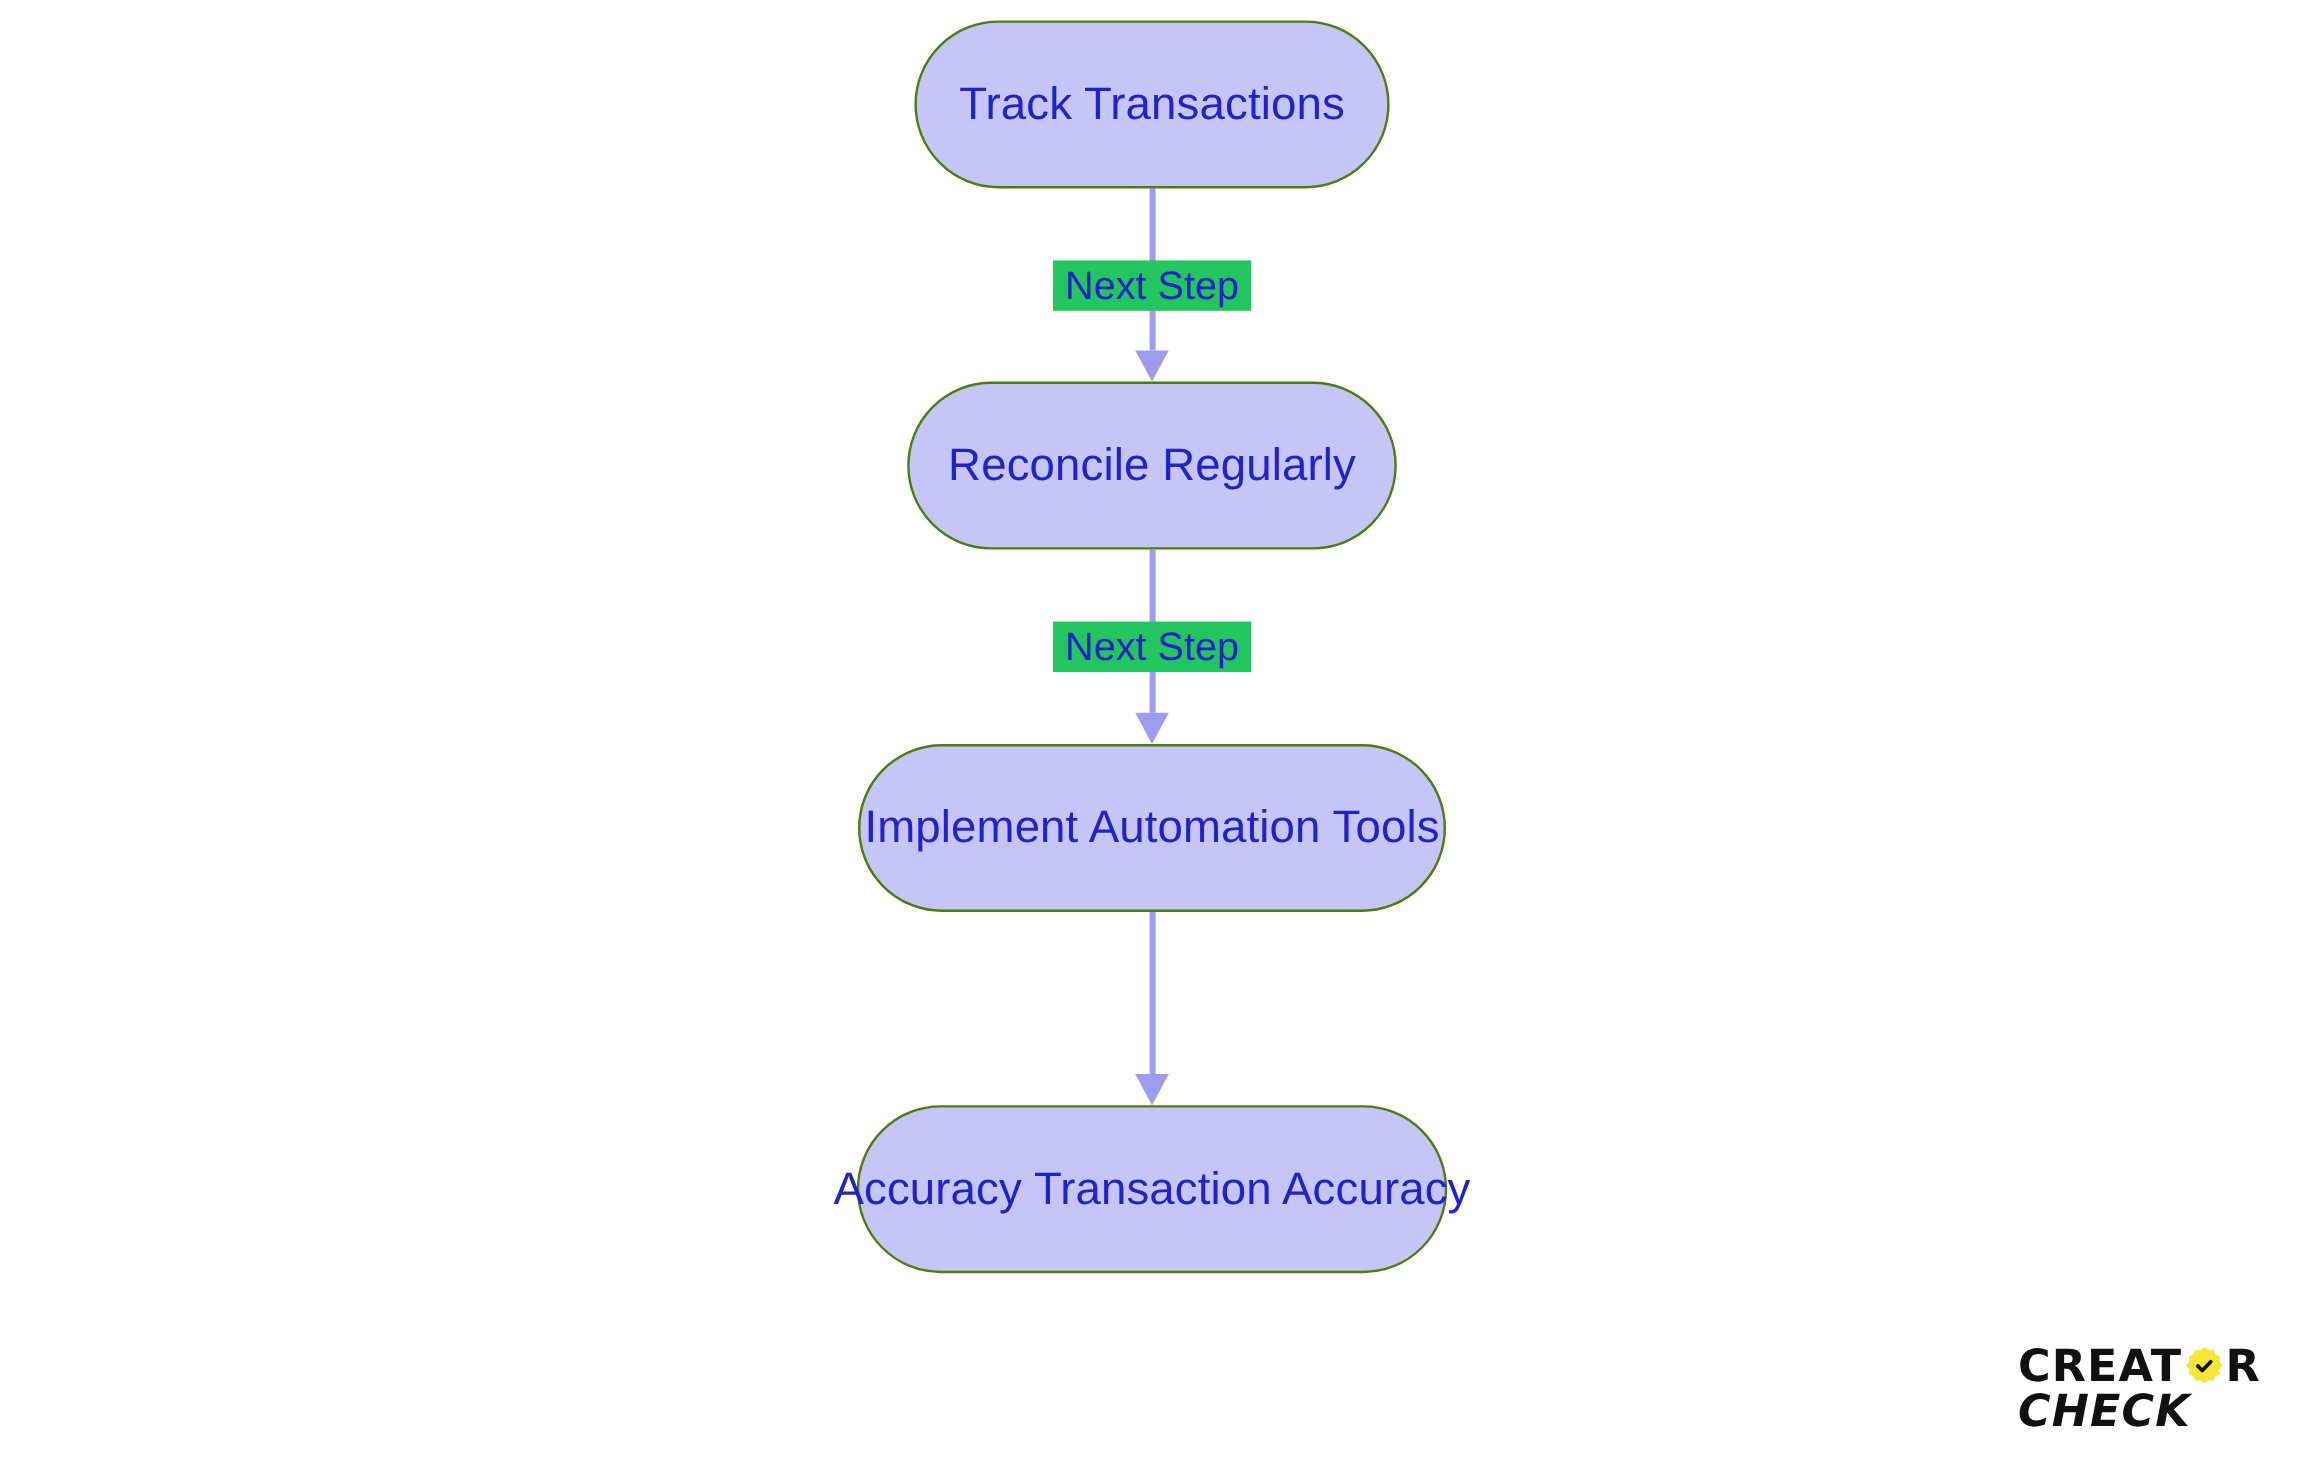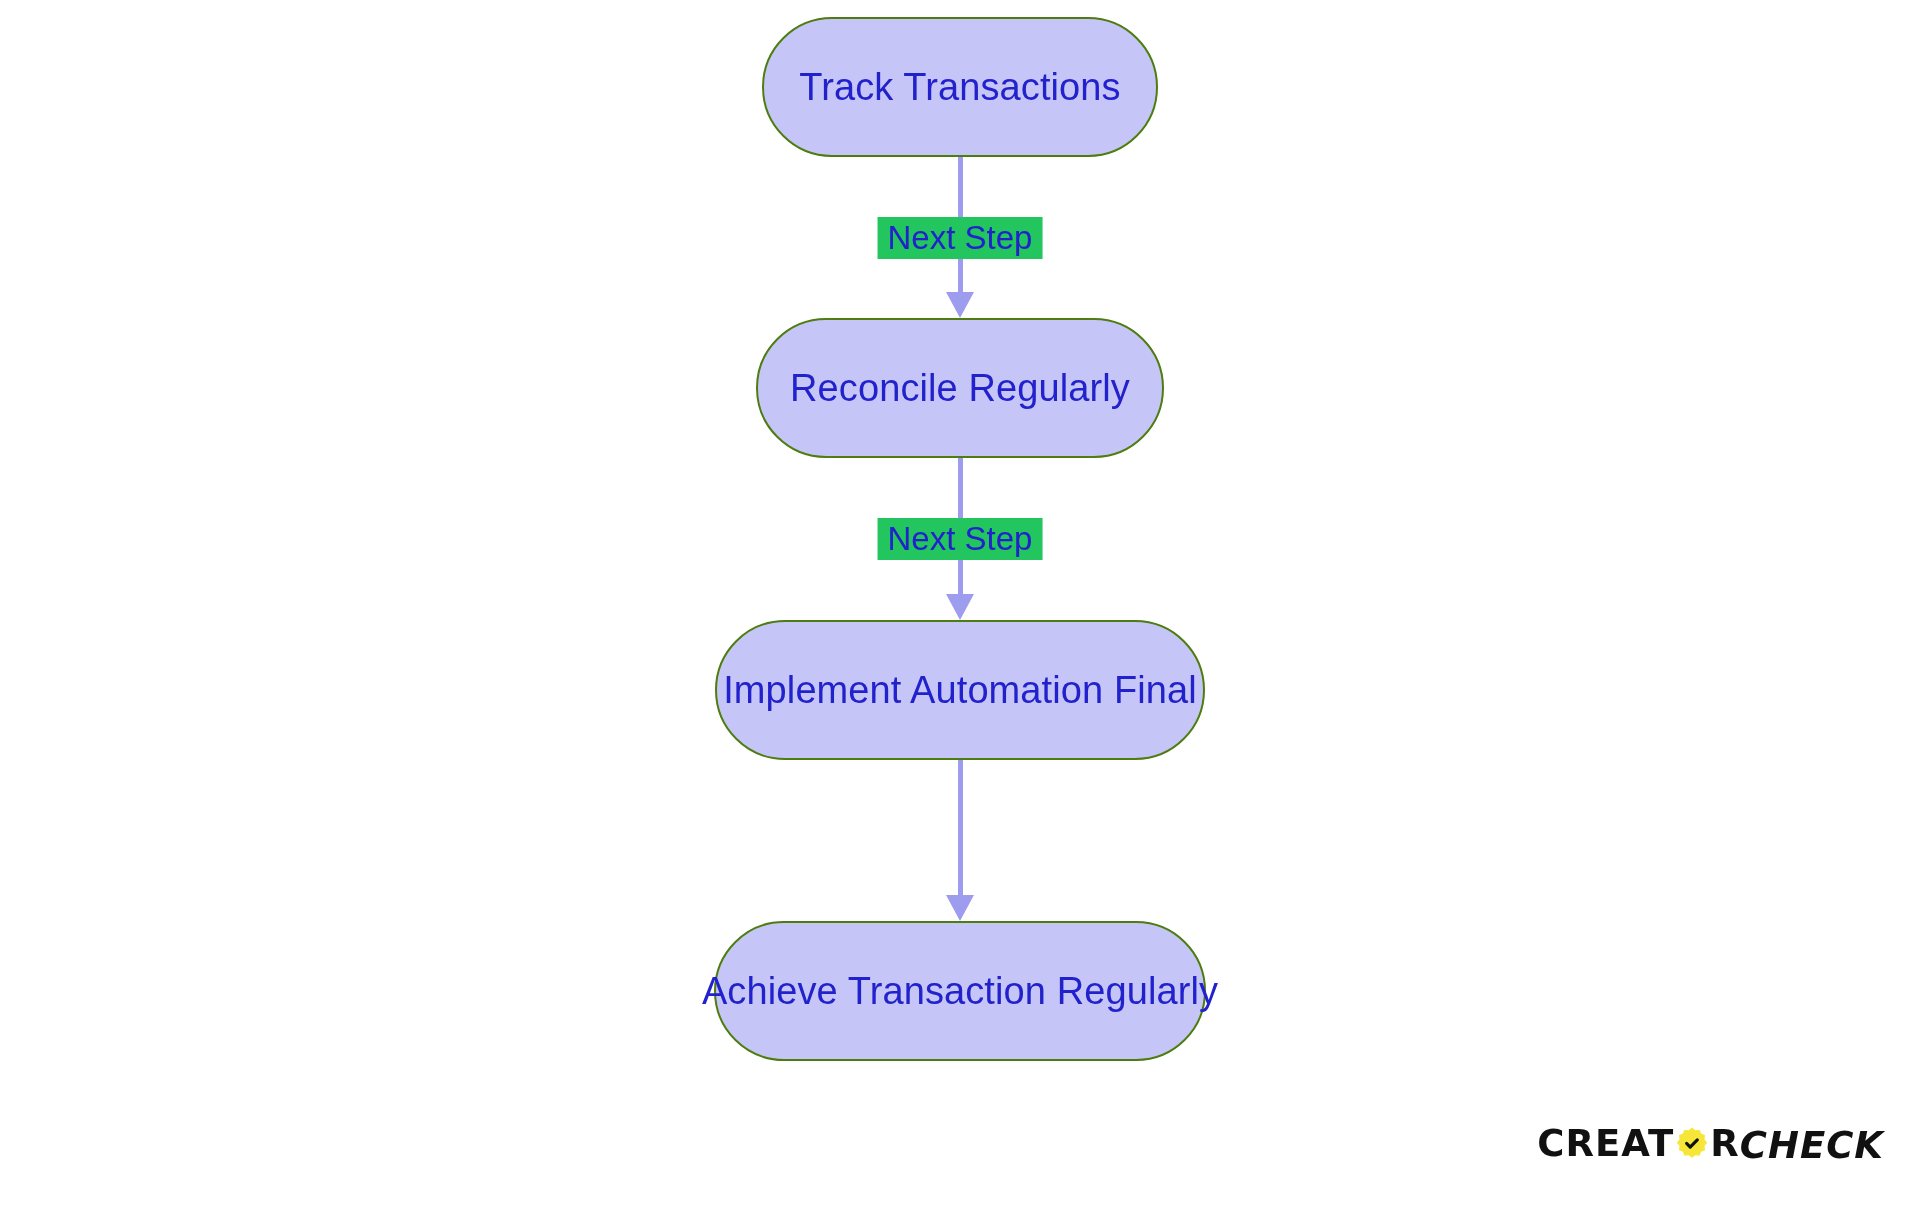--- a/index.html
+++ b/index.html
@@ -71,23 +71,23 @@
     background: #22c55e;
     padding: 2px 10px;
     white-space: nowrap;
     user-select: none;
   }
 
   
   #watermark {
     position: absolute;
     right: 36px;
-    bottom: 52px;
+    bottom: 22px;
     display: flex;
-    flex-direction: row;
+    flex-direction: column;
     align-items: flex-start;
     line-height: 0.95;
     user-select: none;
   }
   .wm-row {
     display: flex;
     align-items: center;
     font-family: "DejaVu Sans", sans-serif;
     font-weight: 900;
     font-size: 37px;
@@ -127,23 +127,23 @@
 
   <div class="edge-label" style="left:960px; top:238px;">Next Step</div>
 
   <div class="edge-label" style="left:960px; top:539px;">Next Step</div>
 
 
   <div class="node" style="left:762px; top:17px; width:396px; height:140px;">Track Transactions</div>
 
   <div class="node" style="left:756px; top:318px; width:408px; height:140px;">Reconcile Regularly</div>
 
-  <div class="node" style="left:715px; top:620px; width:490px; height:140px;">Implement Automation Final</div>
+  <div class="node" style="left:715px; top:620px; width:490px; height:140px;">Implement Automation Tools</div>
 
-  <div class="node" style="left:714px; top:921px; width:492px; height:140px;">Achieve Transaction Regularly</div>
+  <div class="node" style="left:714px; top:921px; width:492px; height:140px;">Accuracy Transaction Accuracy</div>
 
 </div>
 
 <div id="watermark">
   <div class="wm-row">
     <span>CREAT</span>
       <span class="wm-badge">
       <svg width="34" height="34" viewBox="0 0 34 34" aria-hidden="true">
         <path d="M17 1.6 l3.3 2.6 4.2-.5 1.6 3.9 3.9 1.6 -.5 4.2 2.6 3.3 -2.6 3.3 .5 4.2 -3.9 1.6 -1.6 3.9 -4.2-.5 -3.3 2.6 -3.3-2.6 -4.2 .5 -1.6-3.9 -3.9-1.6 .5-4.2 -2.6-3.3 2.6-3.3 -.5-4.2 3.9-1.6 1.6-3.9 4.2 .5 Z" fill="#F5E637"></path>
         <path d="M11.6 17.4 l3.6 3.7 7.1-7.3" fill="none" stroke="#111111" stroke-width="3.1" stroke-linecap="round" stroke-linejoin="round"></path>

